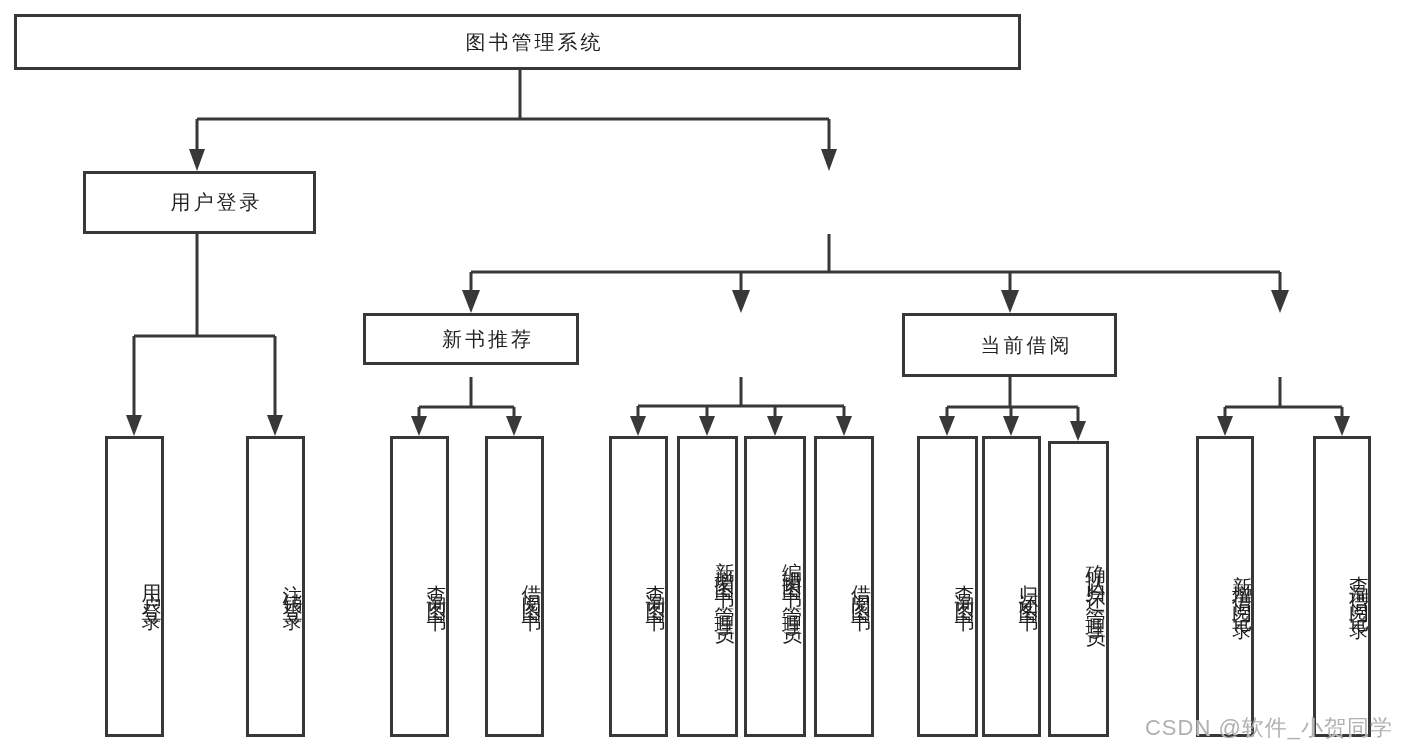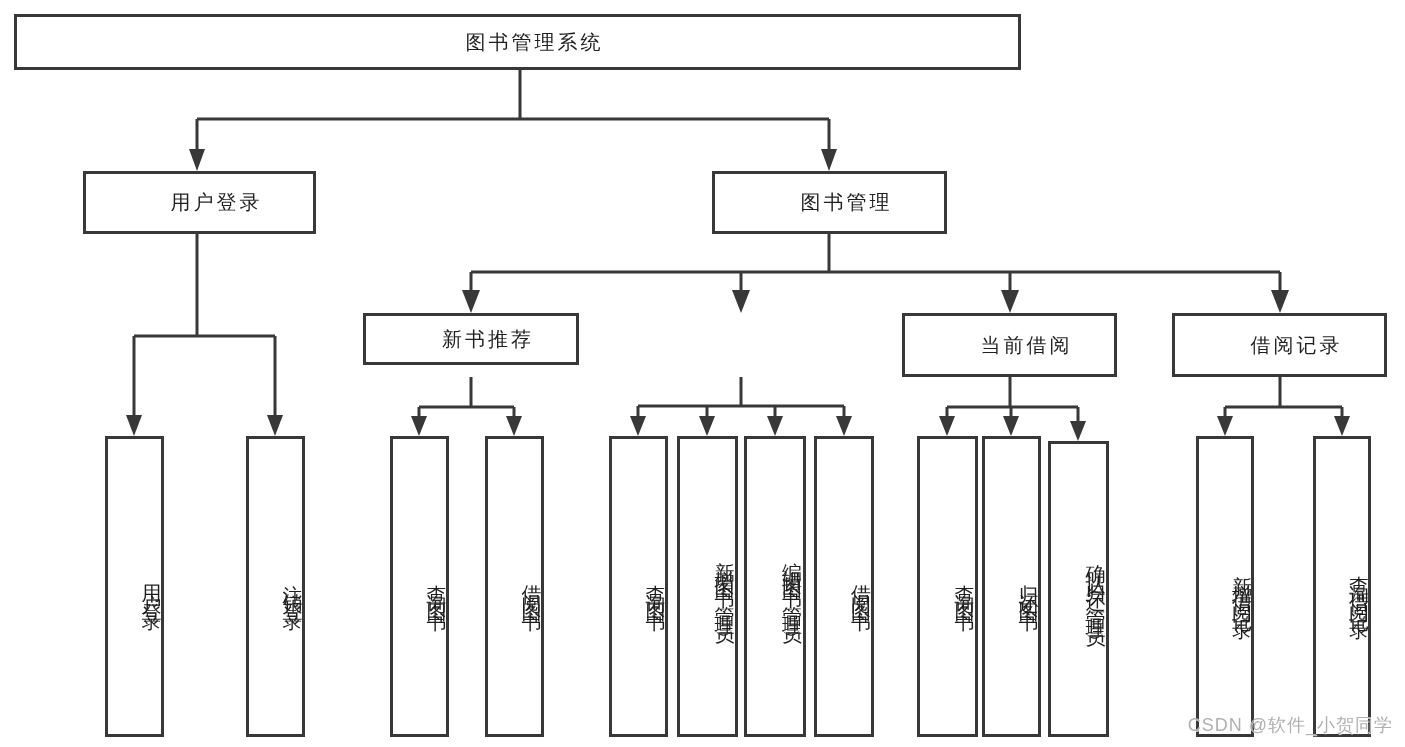--- a/index.html
+++ b/index.html
@@ -33,21 +33,21 @@
   .node.v{font-size:20px;}
   .node.v .vt{
     writing-mode:vertical-rl;
     text-orientation:mixed;
     letter-spacing:9px;
     line-height:1.05;
   }
   .watermark{
     position:absolute;z-index:3;
     right:12px;top:713px;
-    font-size:18px;
+    font-size:22px;
     letter-spacing:1px;
     color:var(--watermark);
     text-shadow:1px 1px 0 rgba(255,255,255,.7);
     white-space:nowrap;
   }
 </style>
 </head>
 <body>
 
 <div id="canvas">
@@ -95,32 +95,26 @@
     </g>
   </svg>
 
   <div class="node h" style="left:14px;top:14px;width:1007px;height:56px">
     <span>图书管理系统</span>
   </div>
 
   <div class="node h" style="left:83px;top:171px;width:233px;height:63px">
     <span>用户登录</span>
   </div>
-  <div class="node h" style="left:712px;top:171px;width:235px;height:63px">
-    <span>图书管理</span>
-  </div>
 
   <div class="node h" style="left:363px;top:313px;width:216px;height:52px">
     <span>新书推荐</span>
   </div>
   <div class="node h" style="left:902px;top:313px;width:215px;height:64px">
     <span>当前借阅</span>
-  </div>
-  <div class="node h" style="left:1172px;top:313px;width:215px;height:64px">
-    <span>借阅记录</span>
   </div>
 
   <div class="node v" style="left:105px;top:436px;width:59px;height:301px">
     <span class="vt">用户登录</span>
   </div>
   <div class="node v" style="left:246px;top:436px;width:59px;height:301px">
     <span class="vt">注销登录</span>
   </div>
 
   <div class="node v" style="left:390px;top:436px;width:59px;height:301px">

